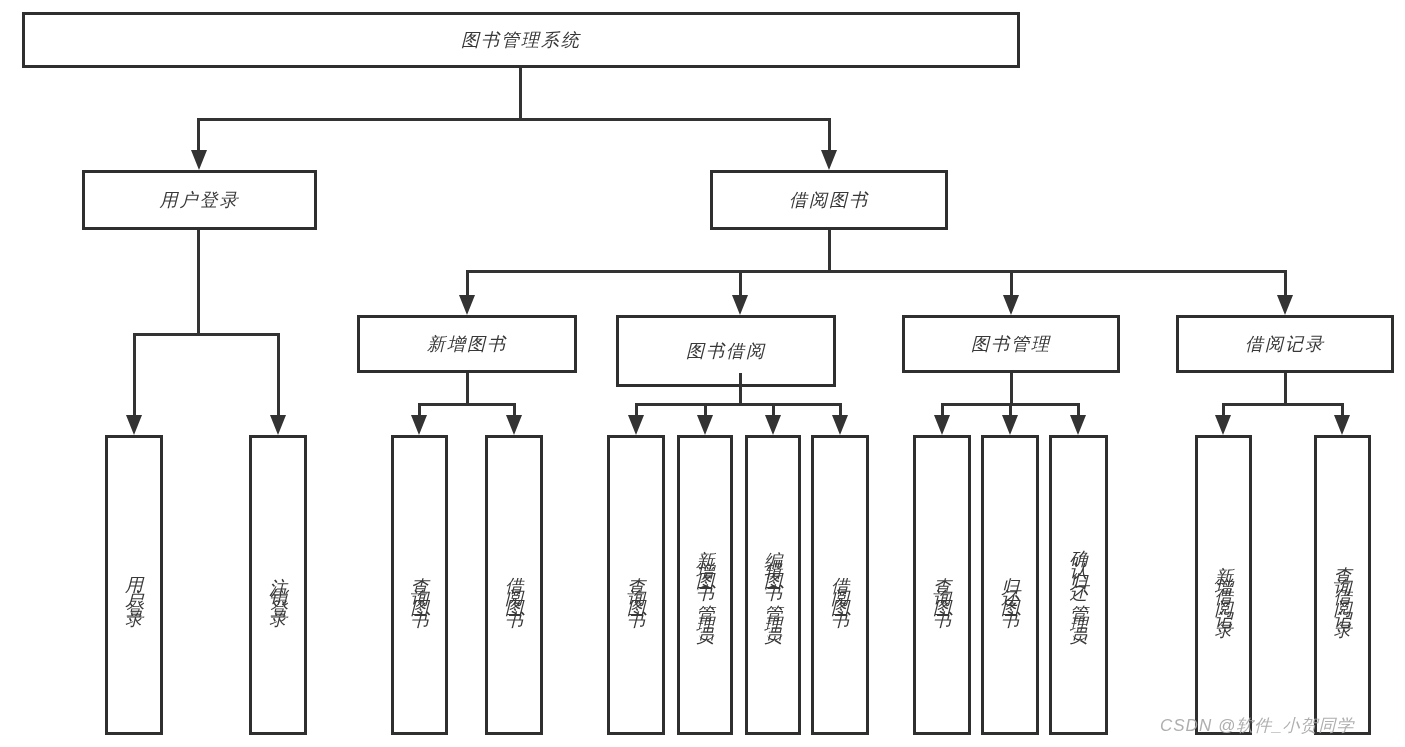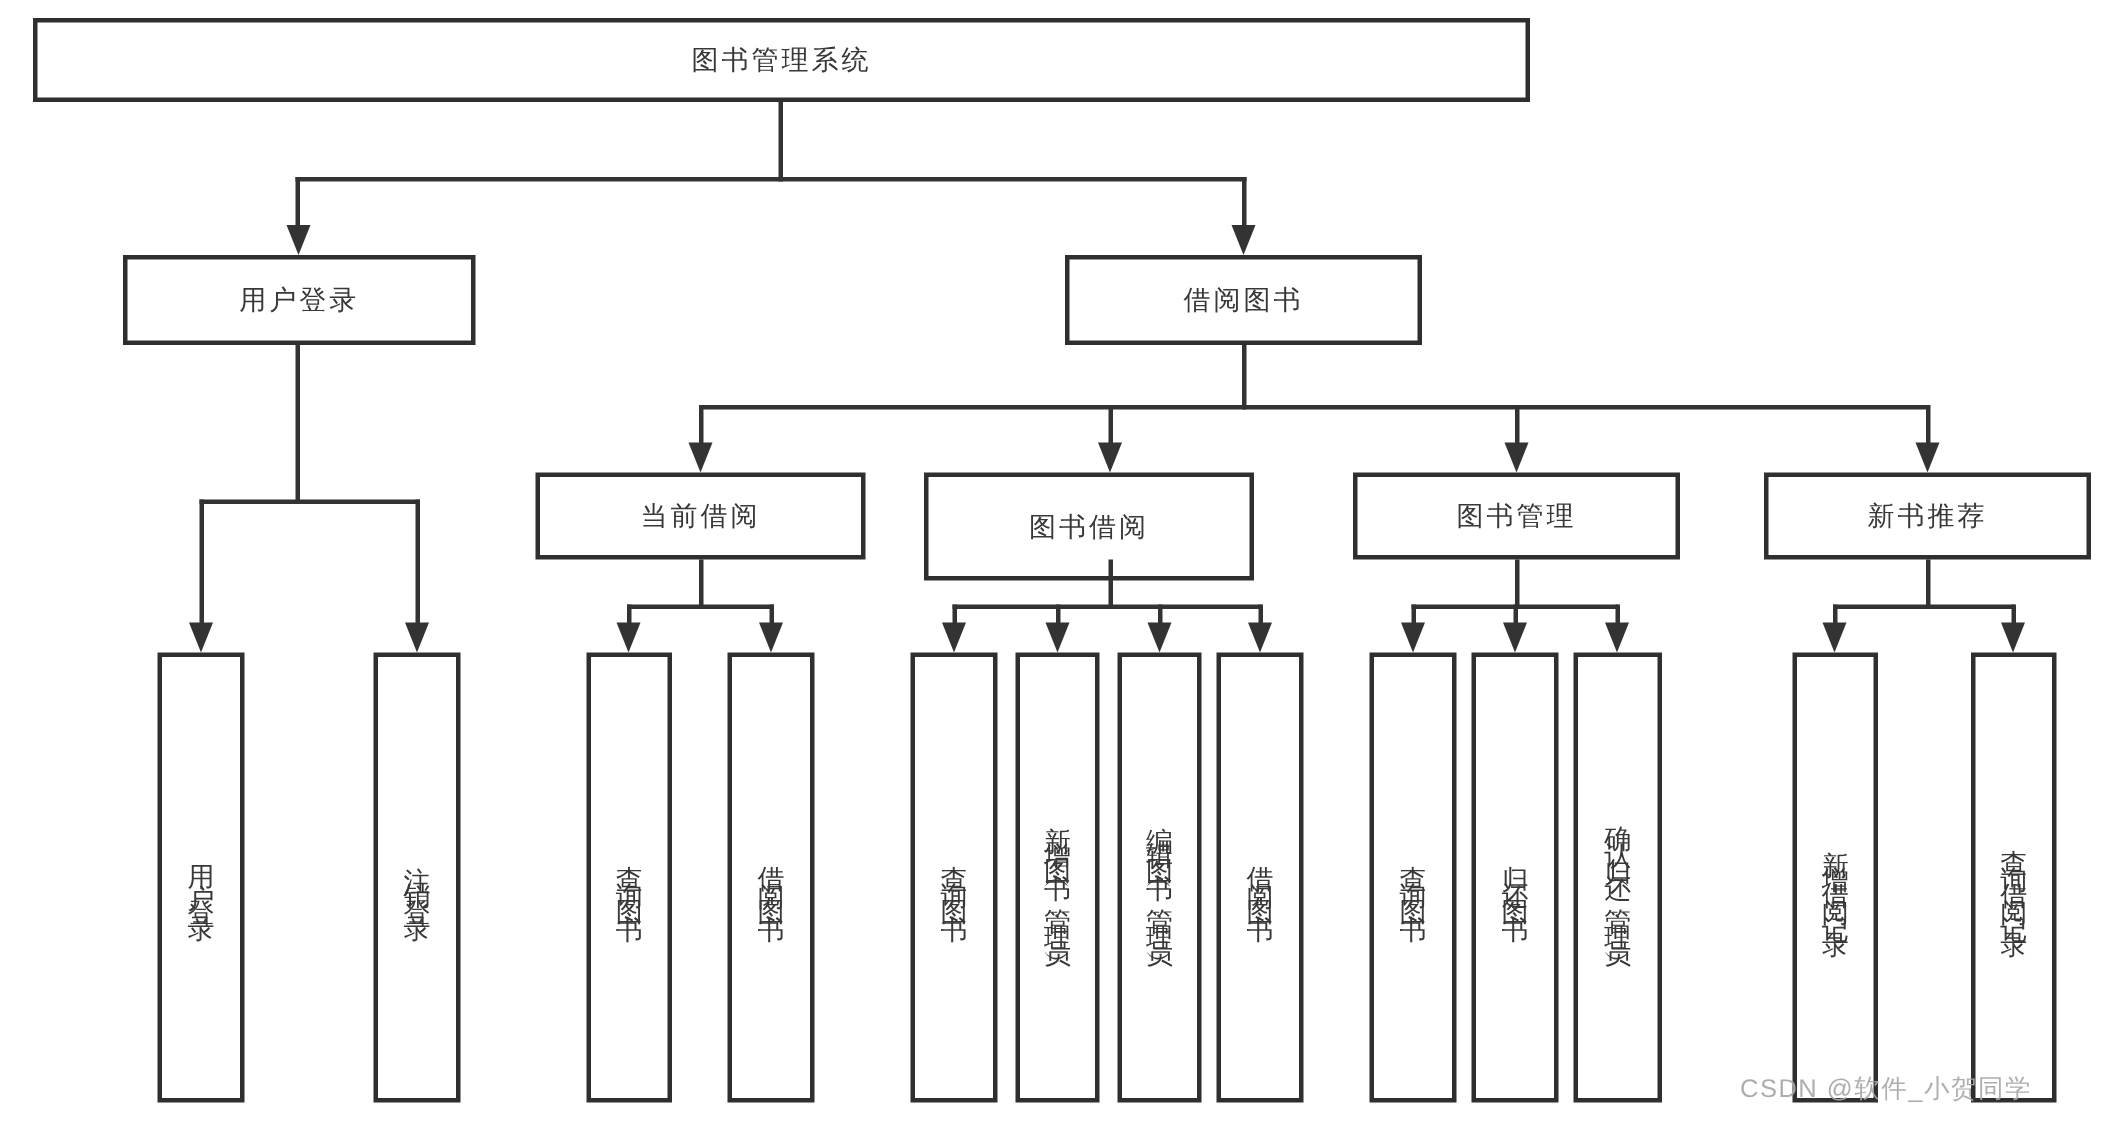--- a/index.html
+++ b/index.html
@@ -1,18 +1,19 @@
 <!DOCTYPE html>
 <html><head>
 <meta charset="utf-8">
 <style>
   html,body{margin:0;padding:0;background:#ffffff;}
   #canvas{
     position:relative;width:1405px;height:747px;background:#ffffff;overflow:hidden;
     font-family:"Liberation Sans","DejaVu Sans",sans-serif;
+    font-style:italic;
   }
   .node{
     position:absolute;background:#ffffff;border:3px solid #2f2f2f;box-sizing:border-box;
     display:flex;align-items:center;justify-content:center;
     color:#383838;font-size:18px;letter-spacing:2px;
   }
   .vlabel{
     writing-mode:vertical-rl;text-orientation:mixed;
     font-size:18px;letter-spacing:11px;line-height:1;color:#383838;
   }
@@ -39,30 +40,30 @@
   </div>
 
   <div class="node" style="left:82px;top:170px;width:235px;height:60px">
     <span>用户登录</span>
   </div>
   <div class="node" style="left:710px;top:170px;width:238px;height:60px">
     <span>借阅图书</span>
   </div>
 
   <div class="node" style="left:357px;top:315px;width:220px;height:58px">
-    <span>当前借阅</span>
+    <span>新增图书</span>
   </div>
   <div class="node" style="left:616px;top:315px;width:220px;height:72px">
     <span>图书借阅</span>
   </div>
   <div class="node" style="left:902px;top:315px;width:218px;height:58px">
     <span>图书管理</span>
   </div>
   <div class="node" style="left:1176px;top:315px;width:218px;height:58px">
-    <span>新书推荐</span>
+    <span>借阅记录</span>
   </div>
 
   <div class="node" style="left:105px;top:435px;width:58px;height:300px">
     <span class="vlabel">用户登录</span>
   </div>
   <div class="node" style="left:249px;top:435px;width:58px;height:300px">
     <span class="vlabel">注销登录</span>
   </div>
 
   <div class="node" style="left:391px;top:435px;width:57px;height:300px">

